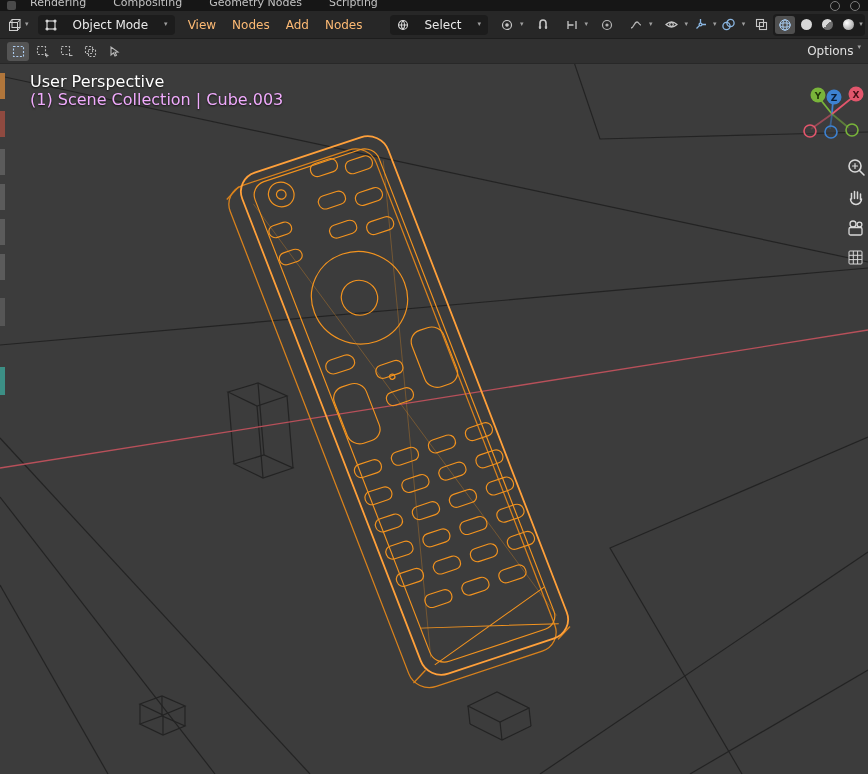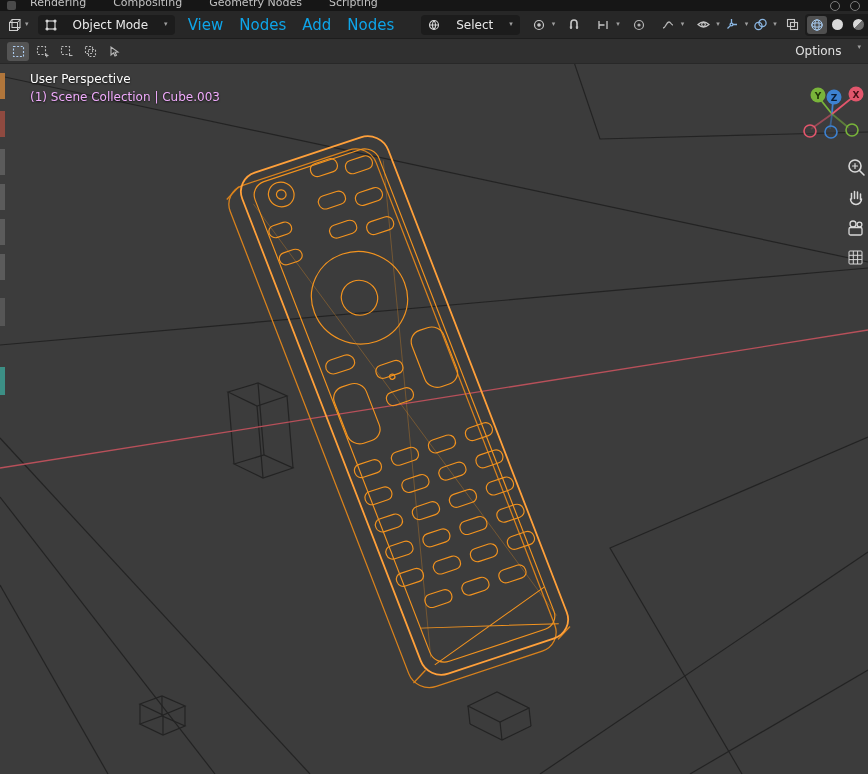--- a/index.html
+++ b/index.html
@@ -26,43 +26,43 @@
   .topbar-right{position:absolute;right:8px;top:1px;display:flex;gap:10px;}
   .topbar-right .mini{width:8px;height:8px;border:1px solid #7d7d7d;border-radius:50%;}
 
   
   .header{position:absolute;top:11px;left:0;right:0;height:28px;background:var(--header-bg);
           border-bottom:1px solid #1d1d1d;box-sizing:border-box;z-index:10;
           display:flex;align-items:center;padding:0 6px;gap:9px;}
   .hgroup{display:flex;align-items:center;gap:3px;}
   .pill{display:flex;align-items:center;gap:16px;background:#1c1c1c;border-radius:4px;height:20px;
         padding:0 7px;color:#e8e8e8;font-size:12px;white-space:nowrap;}
-  .menu{font-size:15px;color:#0ea5e9;padding:0 4px;cursor:default;}
+  .menu{font-size:12px;color:#fdba74;padding:0 4px;cursor:default;}
   .menus{display:flex;align-items:center;gap:8px;}
   .chev{font-size:7px;color:#9f9f9f;line-height:1;}
   .icon-btn{display:flex;align-items:center;justify-content:center;width:20px;height:20px;border-radius:3px;}
   .right-cluster{margin-left:auto;display:flex;align-items:center;gap:2px;}
   .shade-pill{display:flex;align-items:center;background:#1c1c1c;border-radius:4px;height:22px;padding:0 2px;gap:1px;}
   .shade-btn{width:20px;height:18px;display:flex;align-items:center;justify-content:center;border-radius:3px;}
   .shade-btn.active{background:#4f4f4f;}
   .sphere-solid{width:11px;height:11px;border-radius:50%;background:#d9d9d9;}
   .sphere-material{width:11px;height:11px;border-radius:50%;background:linear-gradient(135deg,#d9d9d9 50%,#6f6f6f 50%);}
   .sphere-render{width:11px;height:11px;border-radius:50%;background:radial-gradient(circle at 35% 35%,#ffffff,#8e8e8e);}
 
   
   .toolrow{position:absolute;top:39px;left:0;right:0;height:25px;background:#303030;
            border-bottom:1px solid #282828;box-sizing:border-box;z-index:10;
            display:flex;align-items:center;padding:0 7px;}
   .tool-btns{display:flex;gap:2px;align-items:center;}
   .tool-btn{width:22px;height:19px;display:flex;align-items:center;justify-content:center;border-radius:3px;}
   .tool-btn.active{background:#545454;}
-  .options{margin-left:auto;display:flex;align-items:flex-start;gap:16px;font-size:12px;color:#e0e0e0;}
+  .options{margin-left:auto;display:flex;align-items:flex-start;gap:4px;font-size:12px;color:#e0e0e0;}
 
   
-  .vp-label{position:absolute;left:30px;z-index:5;font-size:12px;text-shadow:0 1px 2px rgba(0,0,0,.75);white-space:nowrap;}
+  .vp-label{position:absolute;left:30px;z-index:5;font-size:16px;text-shadow:0 1px 2px rgba(0,0,0,.75);white-space:nowrap;}
   #vp-line1{top:72px;color:#ffffff;}
   #vp-line2{top:90px;color:#f0abfc;}
 
   
   svg.scene{position:absolute;inset:0;z-index:0;display:block;}
   .wire-dark{stroke:var(--wire-dark);}
   .axis-line{stroke:var(--axis-red-line);}
   .sel{stroke:var(--selection-orange);}
   .sel-dim{stroke:var(--selection-orange-dim);}
   .sel-in{stroke:var(--selection-orange-inner);}

